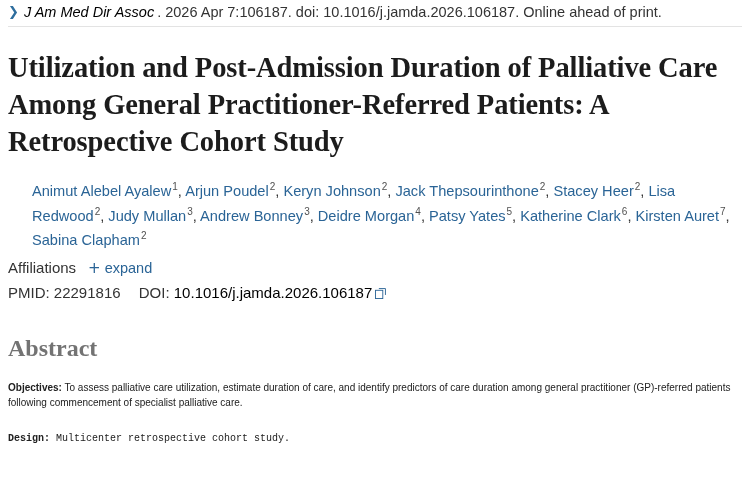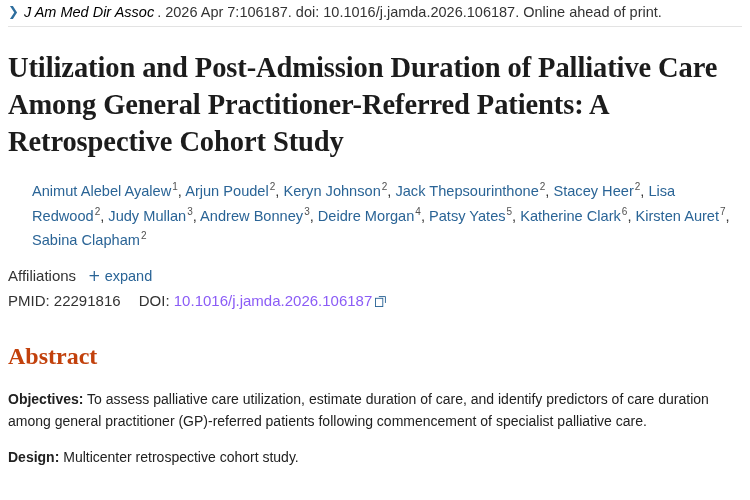--- a/index.html
+++ b/index.html
@@ -83,21 +83,21 @@
   .authors sup {
     font-size: 10px;
     color: #505050;
     vertical-align: super;
     margin-left: 1px;
   }
   .authors .sep { color: #333333; }
 
   
   .affil-row {
-    margin-top: 14px;
+    margin-top: 6px;
     font-family: "Liberation Sans", sans-serif;
     font-size: 15px;
     color: #333333;
     display: flex;
     align-items: center;
   }
   .affil-label { color: #333333; }
   .expand-btn {
     margin-left: 12px;
     color: #2a6496;
@@ -116,51 +116,51 @@
   
   .ids {
     margin-top: 7px;
     font-family: "Liberation Sans", sans-serif;
     font-size: 15px;
     color: #333333;
   }
   .ids .lbl { color: #333; margin-top: 32px; }
   .ids .pmid-val { color: #333; margin-right: 14px; }
   .doi-link {
-    color: #8b5cf6;
+    color: #000000;
     text-decoration: none;
     cursor: pointer;
   }
   .ext-icon {
     display: inline-block;
     width: 11px;
     height: 11px;
     margin-left: 3px;
     position: relative;
     vertical-align: -1px;
   }
   .ext-icon svg { display: block; }
 
   
   h2.abstract-h {
     font-family: "Liberation Serif", serif;
     font-size: 24px;
     font-weight: 700;
-    color: #c2410c;
+    color: #737373;
     margin: 34px 0 0 0;
   }
   .abs-para {
     font-family: "Liberation Sans", sans-serif;
-    font-size: 14px;
+    font-size: 10px;
     line-height: 1.58;
     color: #212121;
     margin-top: 18px;
     max-width: 735px;
   }
-  .abs-para + .abs-para { margin-top: 14px; }
+  .abs-para + .abs-para { margin-top: 20px; font-family: Liberation Mono, monospace; }
   .abs-para b { font-weight: 700; }
 </style>
 </head>
 <body>
 
 <div class="page">
 
   <div class="cit-line">
     <span class="chev">❯</span>
     <span class="jrnl">J Am Med Dir Assoc</span>

